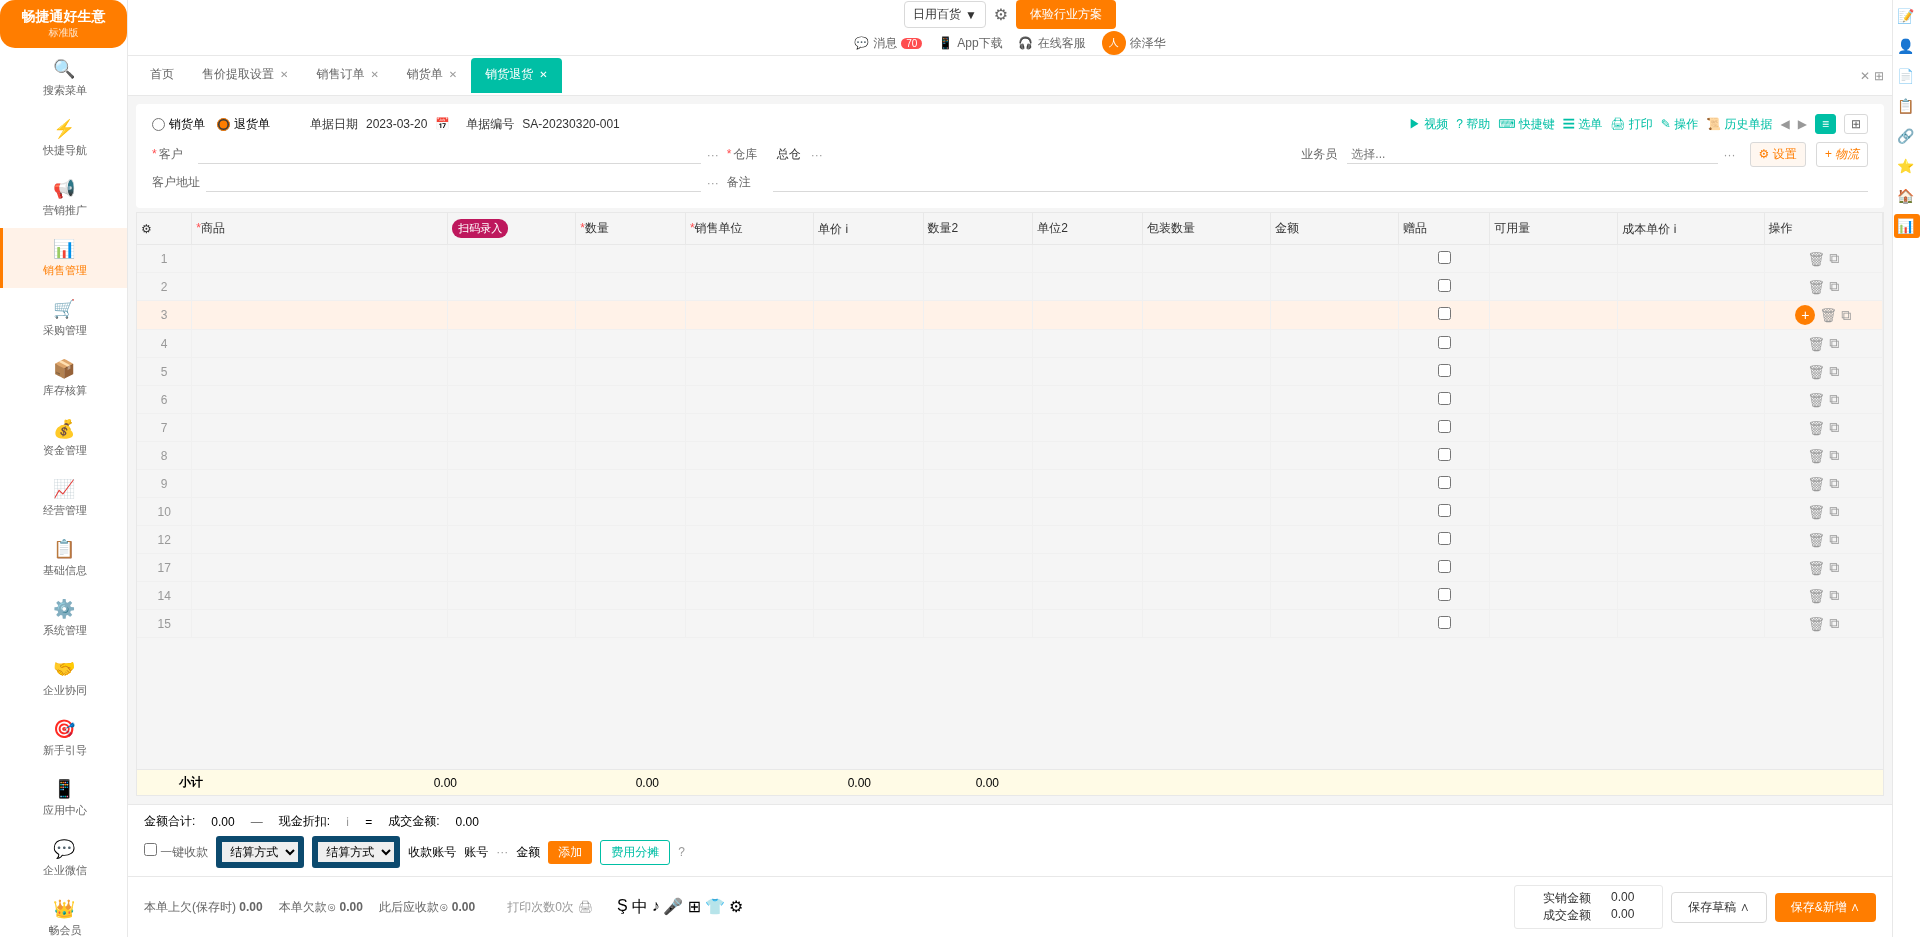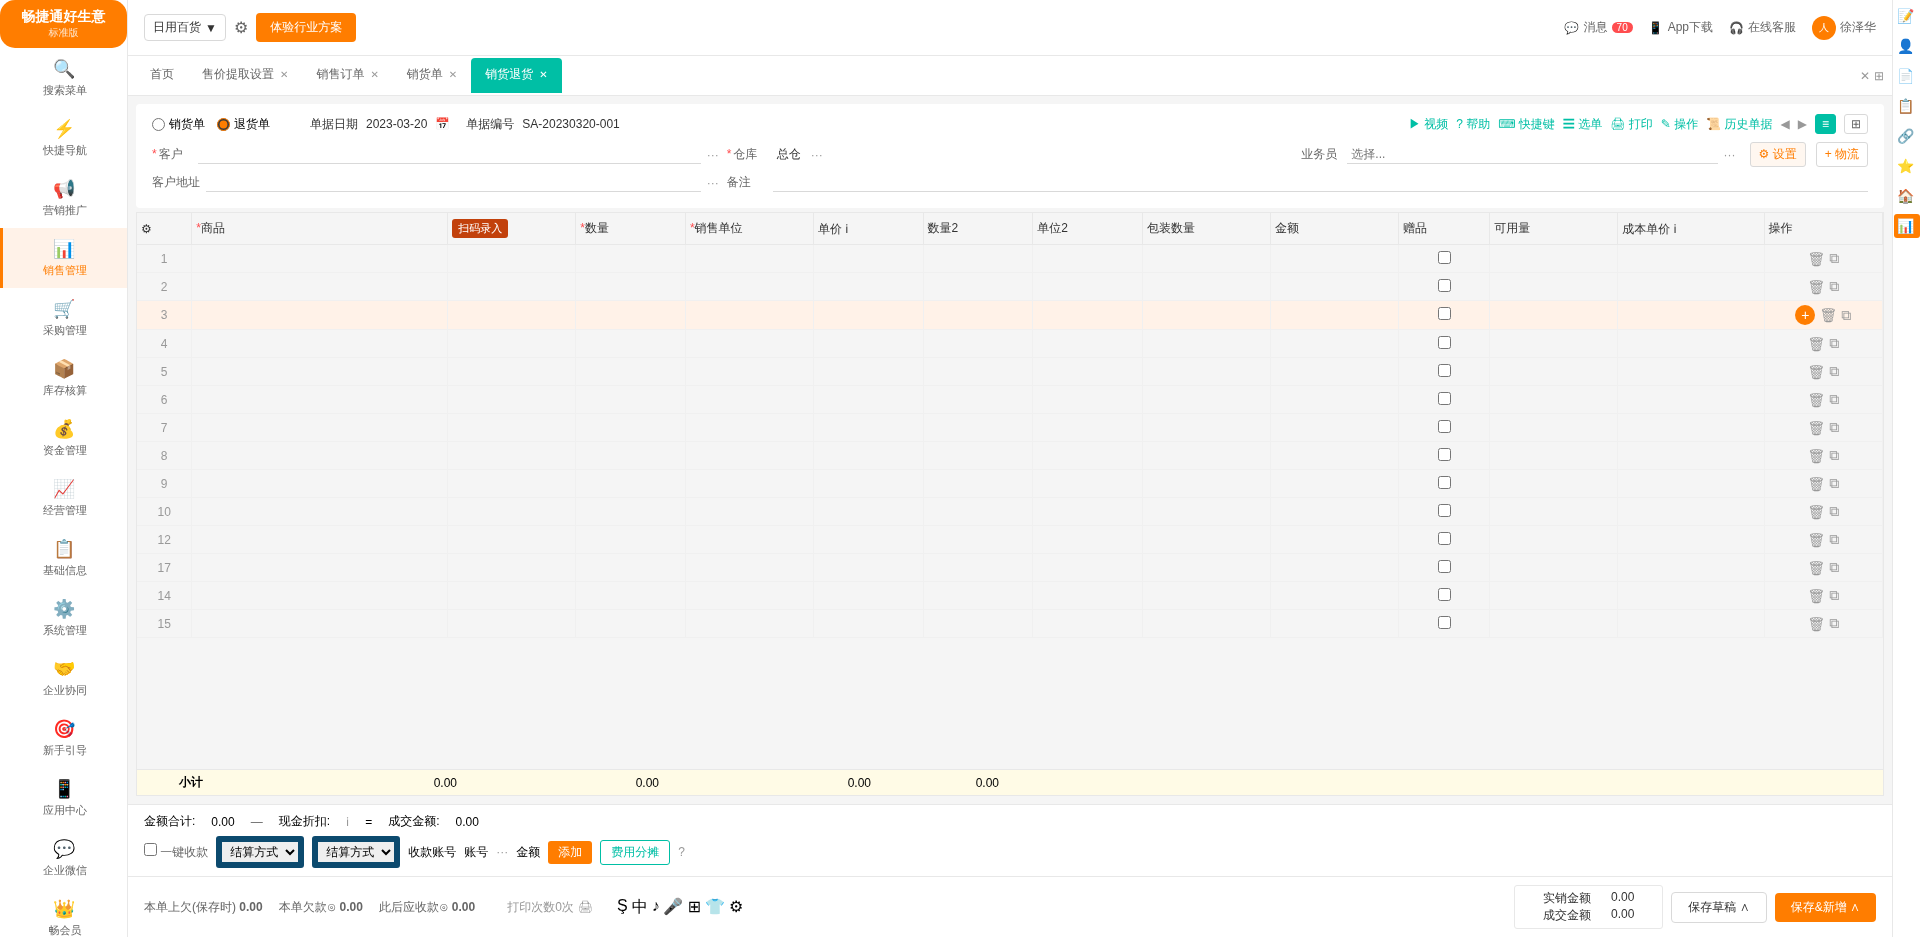--- a/index.html
+++ b/index.html
@@ -12,21 +12,21 @@
     .sidebar-logo .logo-sub { font-size: 10px; color: rgba(255,255,255,0.8); }
     .sidebar-item { display: flex; flex-direction: column; align-items: center; padding: 10px 4px; cursor: pointer; color: #666; border-left: 3px solid transparent; }
     .sidebar-item.active { background: #fff2e8; color: #ff7d00; border-left: 3px solid #ff7d00; }
     .sidebar-item .s-icon { font-size: 18px; margin-bottom: 3px; }
     .sidebar-item .s-label { font-size: 11px; }
 
     
     .main { flex: 1; display: flex; flex-direction: column; overflow: hidden; }
 
     
-    .topbar { height: 56px; background: #fff; display: flex; align-items: center; padding: 0 16px; border-bottom: 1px solid #e8e8e8; justify-content: space-between; }
+    .topbar { height: 56px; background: #fff; display: flex; align-items: center; padding: 0 16px; border-bottom: 1px solid #e8e8e8; justify-content: space-between; flex-direction: column; }
     .topbar-left { display: flex; align-items: center; gap: 8px; }
     .daily-select { display: flex; align-items: center; gap: 4px; border: 1px solid #d9d9d9; border-radius: 4px; padding: 4px 8px; cursor: pointer; color: #333; }
     .gear-btn { color: #666; cursor: pointer; font-size: 16px; }
     .experience-btn { background: #ff7d00; color: #fff; border: none; border-radius: 4px; padding: 6px 14px; cursor: pointer; font-size: 12px; }
     .topbar-right { display: flex; align-items: center; gap: 16px; color: #666; }
     .topbar-right-item { display: flex; align-items: center; gap: 4px; cursor: pointer; }
     .badge { background: #ff4d4f; color: #fff; border-radius: 10px; padding: 0 5px; font-size: 10px; min-width: 16px; text-align: center; }
     .avatar { width: 24px; height: 24px; border-radius: 50%; background: #ff7d00; color: #fff; display: flex; align-items: center; justify-content: center; font-size: 10px; }
 
     
@@ -52,30 +52,30 @@
     .doc-date, .doc-number { display: flex; align-items: center; gap: 4px; }
 
     
     .form-fields { display: grid; grid-template-columns: 1fr 1fr 1fr; gap: 8px; margin-bottom: 6px; align-items: center; }
     .field-group { display: flex; align-items: center; gap: 6px; }
     .field-label { color: #666; white-space: nowrap; min-width: 40px; }
     .field-label.required::before { content: '*'; color: #ff4d4f; margin-right: 2px; }
     .field-input { flex: 1; border: none; border-bottom: 1px solid #d9d9d9; padding: 2px 4px; outline: none; color: #333; }
     .field-dots { color: #999; cursor: pointer; }
     .btn-setting { border: 1px solid #d9d9d9; border-radius: 3px; padding: 3px 8px; cursor: pointer; color: #ff7d00; background: #fff7f0; }
-    .btn-logistics { border: 1px solid #d9d9d9; border-radius: 3px; padding: 3px 8px; cursor: pointer; color: #ff7d00; background: #fff; }
+    .btn-logistics { border: 1px solid #d9d9d9; border-radius: 3px; padding: 3px 8px; cursor: pointer; color: #ff7d00; background: #fff; font-style: italic; }
 
     
     .table-wrap { flex: 1; overflow: auto; border: 1px solid #e8e8e8; }
     table { width: 100%; border-collapse: collapse; }
     thead th { background: #f5f5f5; padding: 6px 4px; text-align: left; border-bottom: 1px solid #e8e8e8; border-right: 1px solid #e8e8e8; white-space: nowrap; color: #333; font-weight: normal; position: sticky; top: 0; z-index: 2; }
     tbody td { padding: 4px 4px; border-bottom: 1px solid #f0f0f0; border-right: 1px solid #f0f0f0; color: #333; height: 28px; }
     tbody tr:nth-child(3) { background: #fff2e8; }
     .row-num { color: #999; text-align: center; width: 30px; }
-    .scan-btn { background: #c2410c; color: #fff; border: none; border-radius: 3px; padding: 2px 6px; cursor: pointer; font-size: 11px; text-align: right; }
+    .scan-btn { background: #be185d; color: #fff; border: none; border-radius: 9px; padding: 2px 6px; cursor: pointer; font-size: 11px; text-align: right; }
     .col-checkbox { text-align: center; }
     .action-col { display: flex; gap: 4px; justify-content: center; align-items: center; }
     .icon-btn { color: #999; cursor: pointer; font-size: 14px; }
 
     
     .right-icons { width: 28px; background: #fff; border-left: 1px solid #e8e8e8; display: flex; flex-direction: column; align-items: center; padding: 4px 0; gap: 6px; flex-shrink: 0; }
     .right-icon { font-size: 14px; color: #999; cursor: pointer; padding: 4px; width: 26px; text-align: center; }
     .right-icon.active { background: #ff7d00; color: #fff; border-radius: 3px; }
 
     

